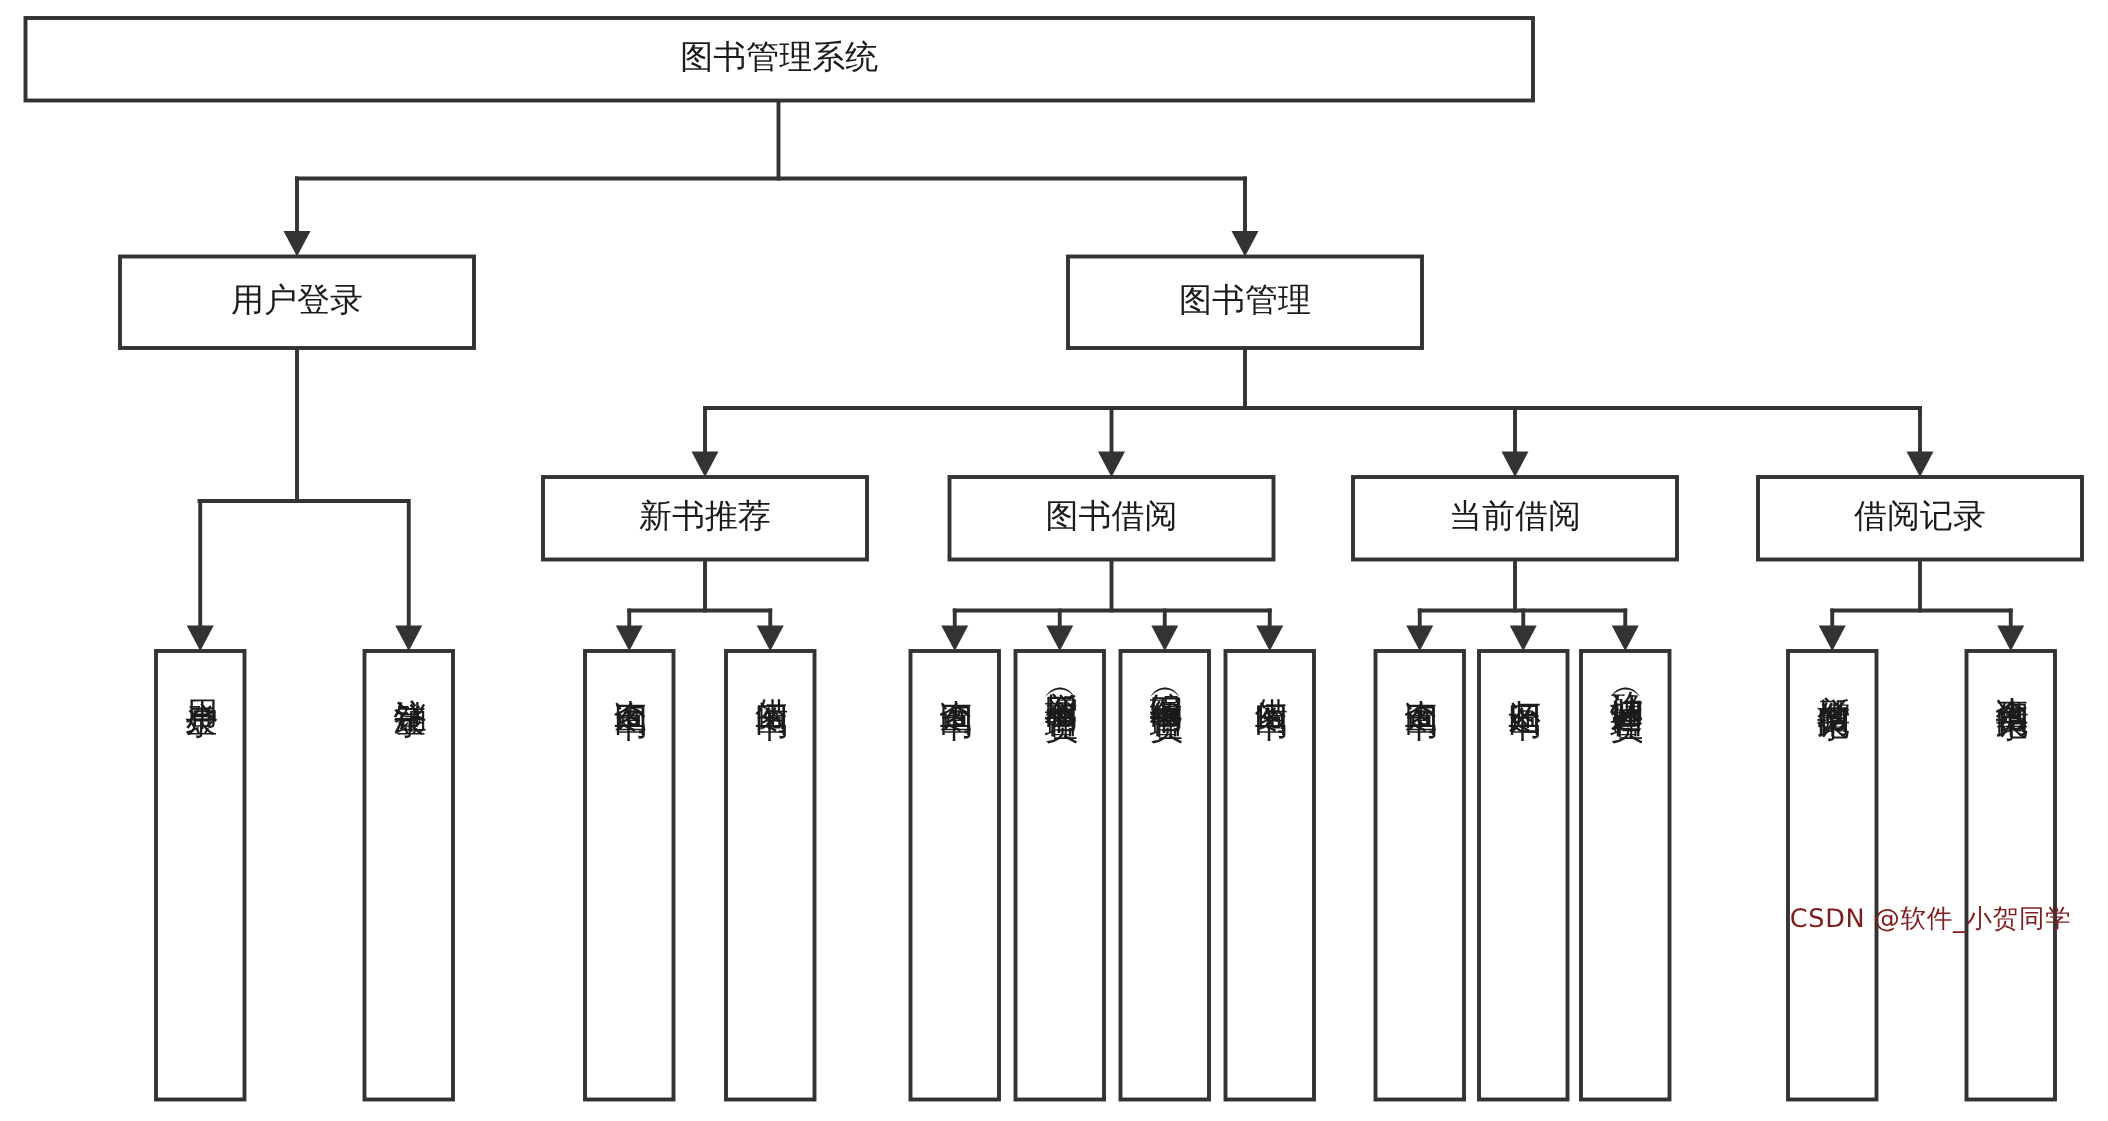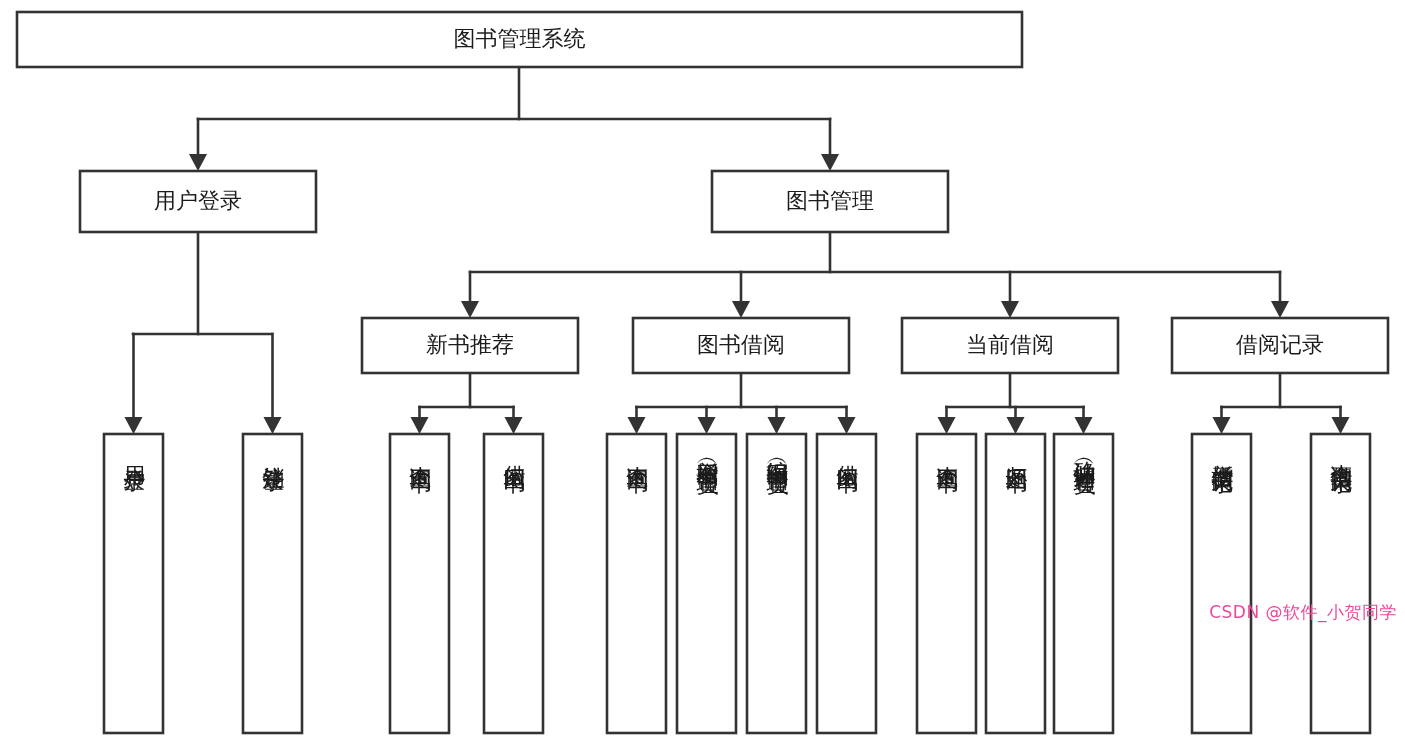--- a/index.html
+++ b/index.html
@@ -51,25 +51,25 @@
     stroke-width: 2.6;
     fill: none;
     stroke-linecap: square;
   }
   .arrow-head {
     fill: #333333;
     stroke: none;
   }
   .watermark {
     position: absolute;
-    right: 8px;
+    right: 24px;
     bottom: 4px;
     font-family: "DejaVu Sans", "Liberation Sans", sans-serif;
     font-size: 17px;
-    color: #ec4899;
+    color: #7f1d1d;
     white-space: nowrap;
     user-select: none;
     letter-spacing: 0.5px;
   }
 </style>
 </head>
 <body>
 
 <div id="diagram-root">
 

